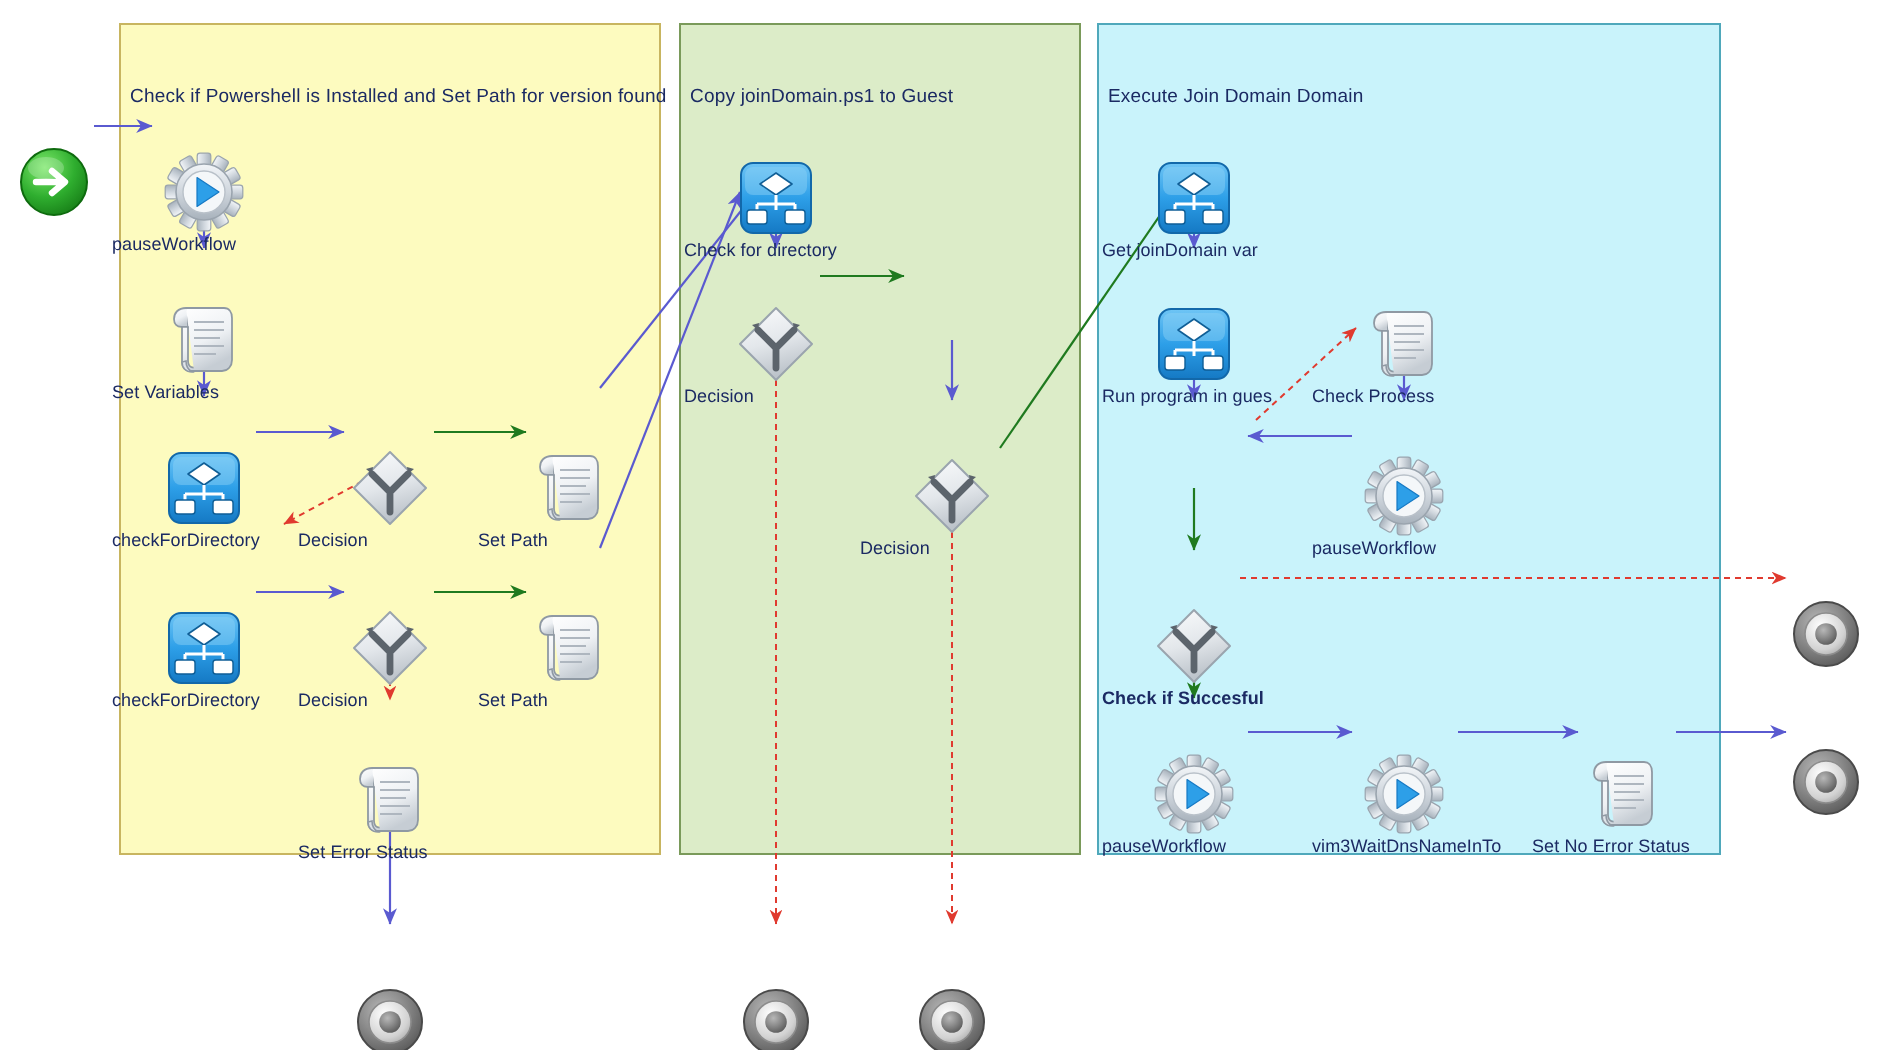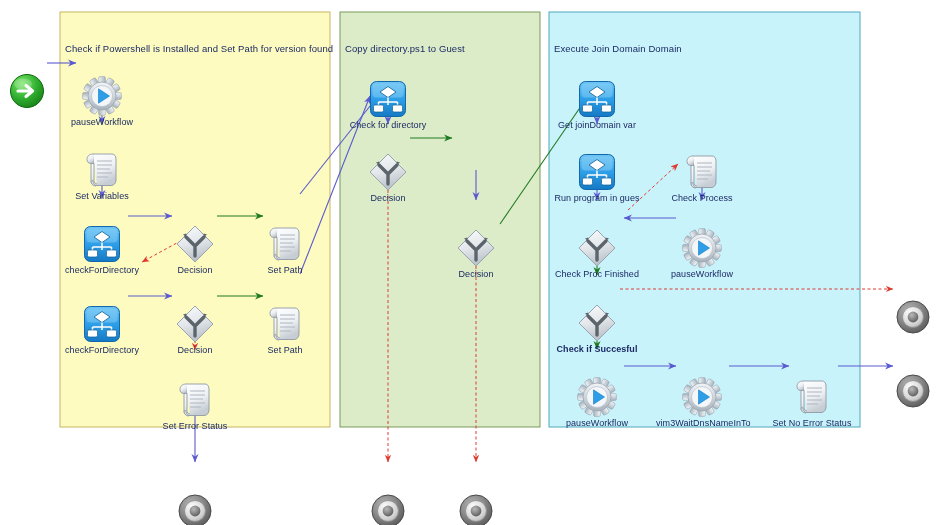--- a/index.html
+++ b/index.html
@@ -23,21 +23,20 @@
     font-size: 9.5px;
     color: #1b2a63;
     white-space: nowrap;
     letter-spacing: 0.1px;
   }
   
   .node {
     position: absolute;
     width: 92px;
     margin-left: -46px;
-    text-align: center;
   }
   .node .glyph {
     height: 42px;
     display: flex;
     align-items: center;
     justify-content: center;
   }
   .node .label {
     font-size: 9px;
     color: #1b2a63;
@@ -142,21 +141,21 @@
       <path d="M 620,289 L 893,289" fill="none" stroke="#e03a2f" stroke-width="1" stroke-dasharray="3,2.5" marker-end="url(#ah-red)"></path>
       <path d="M 597,319 L 597,349" fill="none" stroke="#1f7a1f" stroke-width="1.1" marker-end="url(#ah-green)"></path>
       <path d="M 624,366 L 676,366" fill="none" stroke="#5a5ad0" stroke-width="1.1" marker-end="url(#ah-blue)"></path>
       <path d="M 729,366 L 789,366" fill="none" stroke="#5a5ad0" stroke-width="1.1" marker-end="url(#ah-blue)"></path>
       <path d="M 838,366 L 893,366" fill="none" stroke="#5a5ad0" stroke-width="1.1" marker-end="url(#ah-blue)"></path>
     </g>
 </svg>
 
 <div id="overlay" style="position:absolute;left:0;top:0;width:948px;height:525px;margin-top:28px;">
     <div class="panel-title" style="left: 65px; top: 15px;">Check if Powershell is Installed and Set Path for version found</div>
-    <div class="panel-title" style="left: 345px; top: 15px;">Copy directory.ps1 to Guest</div>
+    <div class="panel-title" style="left: 345px; top: 15px;">Copy joinDomain.ps1 to Guest</div>
     <div class="panel-title" style="left: 554px; top: 15px;">Execute Join Domain Domain</div>
     <div class="startnode" style="left: 27px; top: 63px;"><span><svg class="icon" width="36" height="36" viewBox="0 0 36 36">
           <circle cx="18" cy="18" r="16.5" fill="url(#g-start)" stroke="#0e6b0e" stroke-width="1"></circle>
           <ellipse cx="14" cy="11" rx="9" ry="5.5" fill="#ffffff" opacity="0.22"></ellipse>
           <path d="M9,18 L21,18 M17,12.5 L23.5,18 L17,23.5" stroke="#ffffff" stroke-width="3.2" fill="none" stroke-linecap="round" stroke-linejoin="round"></path>
         </svg></span></div>
     <div class="node" style="left: 102px; top: 47px;">
       <div class="glyph">
         <svg class="icon" width="40" height="40" viewBox="0 0 40 40">
           <rect x="32.6" y="16.6" width="6.8" height="6.8" rx="1.4" transform="rotate(0 36 20)" fill="url(#g-gear)" stroke="#9aa4ae" stroke-width="0.6"></rect>
@@ -335,31 +334,20 @@
       <div class="glyph">
         <svg class="icon" width="38" height="40" viewBox="0 0 38 40">
           <path d="M10,4 C6,4 4,6.5 4,9.5 C4,12 5.6,13.4 7.6,13.4 L11,13.4 L11,6.5 C11,5 10.6,4 10,4 Z" fill="url(#g-paper)" stroke="#8f99a3" stroke-width="0.9"></path>
           <path d="M10,4 L29,4 C31.5,4 33,6 33,9 L33,30 C33,33 31,35.5 28,35.5 L12,35.5 C9.5,35.5 8,33.5 8,31 L8,13.4 L11,13.4 L11,30.5 C11,32.5 12.2,33.8 13.8,33.8" fill="url(#g-paper)" stroke="#8f99a3" stroke-width="0.9" stroke-linejoin="round"></path>
           <path d="M14,11 L29,11 M14,15 L29,15 M14,19 L27,19 M14,23 L29,23 M14,27 L25,27" stroke="#aeb6bf" stroke-width="1.1" fill="none"></path>
           <path d="M8,31 C8,34 10,36 13,36 C10.5,34.5 10,32.5 10,30.5 Z" fill="#dfe4e9" stroke="#8f99a3" stroke-width="0.8"></path>
         </svg>
       </div>
       <div class="label">Check Process</div>
     </div>
-    <div class="node" style="left: 597px; top: 199px;">
-      <div class="glyph">
-        <svg class="icon" width="42" height="42" viewBox="0 0 42 42">
-          <path d="M21,3 L39,21 L21,39 L3,21 Z" fill="url(#g-diamond)" stroke="#9aa4ae" stroke-width="1" stroke-linejoin="round"></path>
-          <path d="M21,33 L21,23 M21,23 L12,14 M21,23 L30,14" stroke="#5c646c" stroke-width="3.4" fill="none" stroke-linecap="round" stroke-linejoin="round"></path>
-          <path d="M12,14 L9,11.5 L12.5,10.5 Z" fill="#5c646c"></path>
-          <path d="M30,14 L33,11.5 L29.5,10.5 Z" fill="#5c646c"></path>
-        </svg>
-      </div>
-      <div class="label">Check Proc Finished</div>
-    </div>
     <div class="node" style="left: 702px; top: 199px;">
       <div class="glyph">
         <svg class="icon" width="40" height="40" viewBox="0 0 40 40">
           <rect x="32.6" y="16.6" width="6.8" height="6.8" rx="1.4" transform="rotate(0 36 20)" fill="url(#g-gear)" stroke="#9aa4ae" stroke-width="0.6"></rect>
           <rect x="30.456406460551023" y="24.6" width="6.8" height="6.8" rx="1.4" transform="rotate(30 33.85640646055102 28)" fill="url(#g-gear)" stroke="#9aa4ae" stroke-width="0.6"></rect>
           <rect x="24.6" y="30.456406460551015" width="6.8" height="6.8" rx="1.4" transform="rotate(60 28 33.856406460551014)" fill="url(#g-gear)" stroke="#9aa4ae" stroke-width="0.6"></rect>
           <rect x="16.6" y="32.6" width="6.8" height="6.8" rx="1.4" transform="rotate(90 20 36)" fill="url(#g-gear)" stroke="#9aa4ae" stroke-width="0.6"></rect>
           <rect x="8.600000000000003" y="30.456406460551023" width="6.8" height="6.8" rx="1.4" transform="rotate(120 12.000000000000004 33.85640646055102)" fill="url(#g-gear)" stroke="#9aa4ae" stroke-width="0.6"></rect>
           <rect x="2.7435935394489808" y="24.6" width="6.8" height="6.8" rx="1.4" transform="rotate(150 6.143593539448981 28)" fill="url(#g-gear)" stroke="#9aa4ae" stroke-width="0.6"></rect>
           <rect x="0.6000000000000001" y="16.600000000000005" width="6.8" height="6.8" rx="1.4" transform="rotate(180 4 20.000000000000004)" fill="url(#g-gear)" stroke="#9aa4ae" stroke-width="0.6"></rect>

